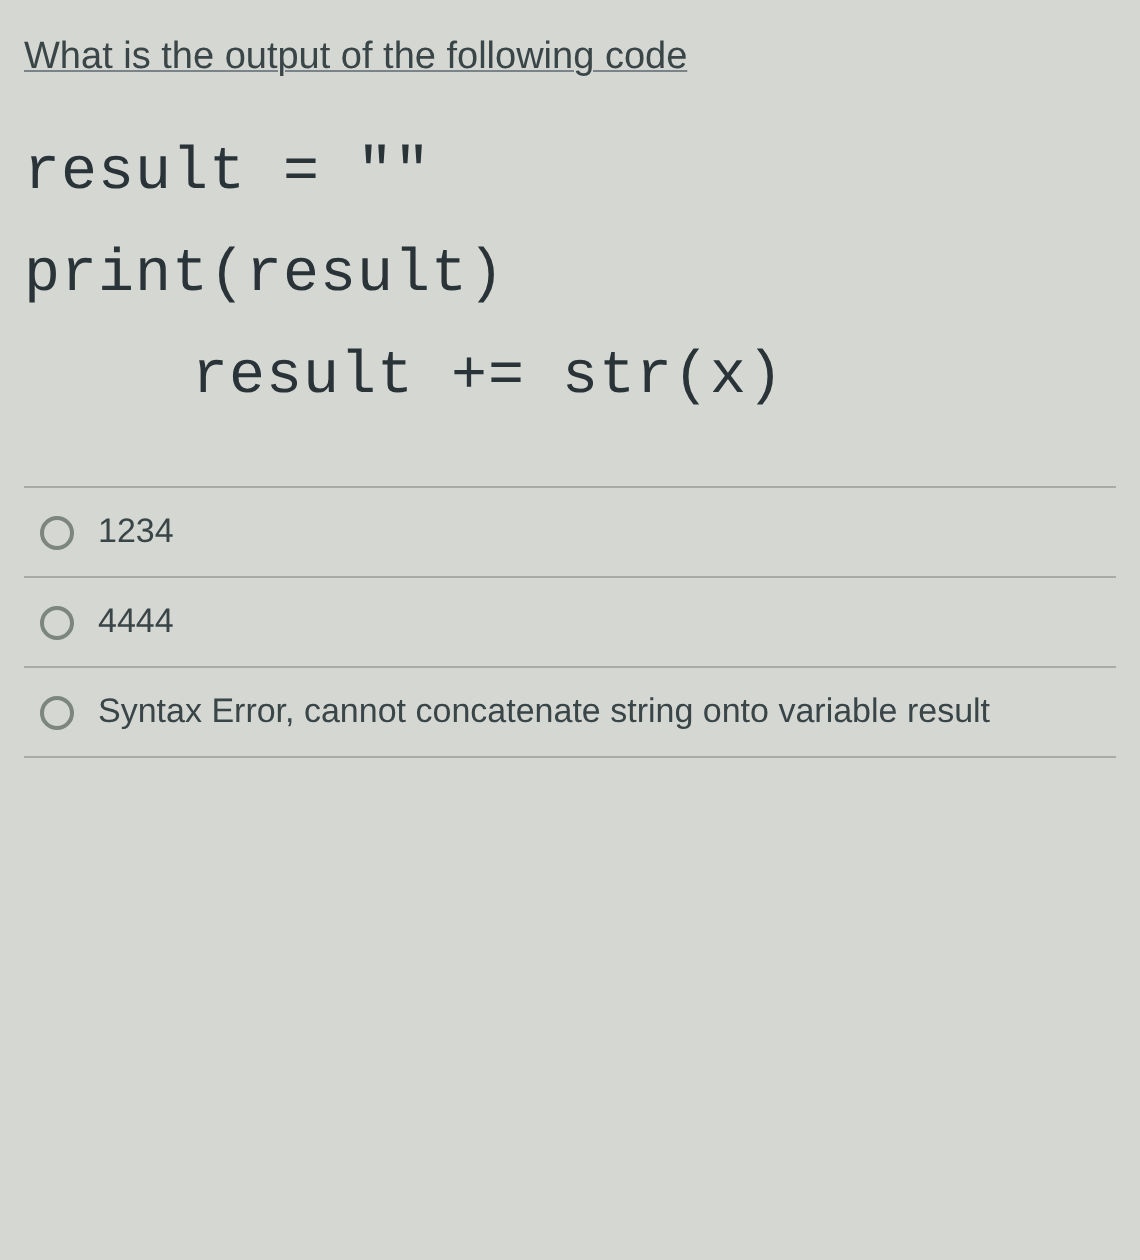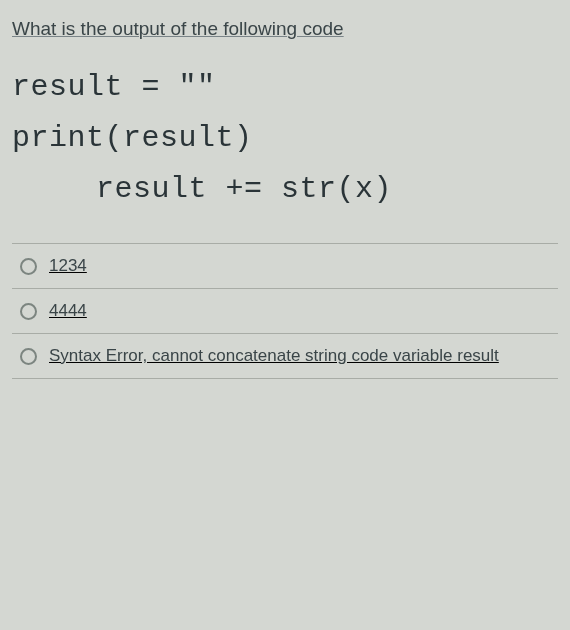--- a/index.html
+++ b/index.html
@@ -37,21 +37,20 @@
       font-weight: 500;
     }
     .code-line {
       white-space: pre;
     }
     .indent {
       padding-left: 84px;
     }
     .options-wrapper {
       margin-top: 10px;
-      text-decoration: underline;
     }
     .option-row {
       display: flex;
       align-items: center;
       padding: 12px 8px;
       border-bottom: 1px solid #a8aca6;
       cursor: pointer;
     }
     .option-row:first-child {
       border-top: 1px solid #a8aca6;
@@ -93,16 +92,16 @@
     <label class="option-row">
       <input type="radio" name="answer" class="radio-input" style="">
       <span class="option-label">1234</span>
     </label>
     <label class="option-row">
       <input type="radio" name="answer" class="radio-input" style="">
       <span class="option-label">4444</span>
     </label>
     <label class="option-row">
       <input type="radio" name="answer" class="radio-input" style="">
-      <span class="option-label">Syntax Error, cannot concatenate string code variable result</span>
+      <span class="option-label">Syntax Error, cannot concatenate string onto variable result</span>
     </label>
   </div>
 </div>
 
 </body></html>

